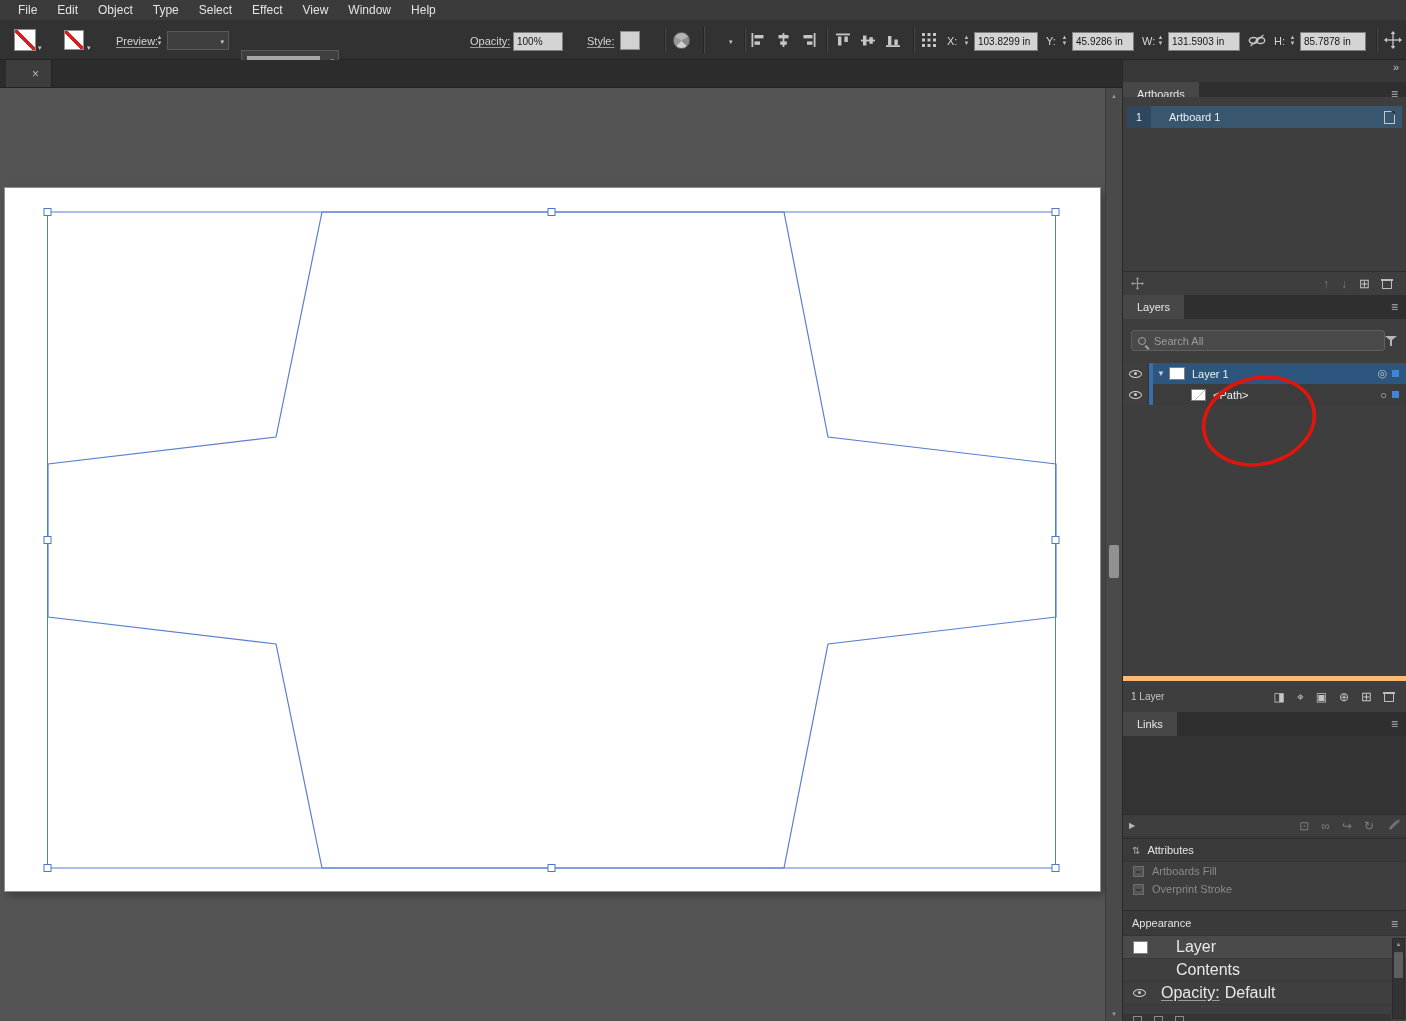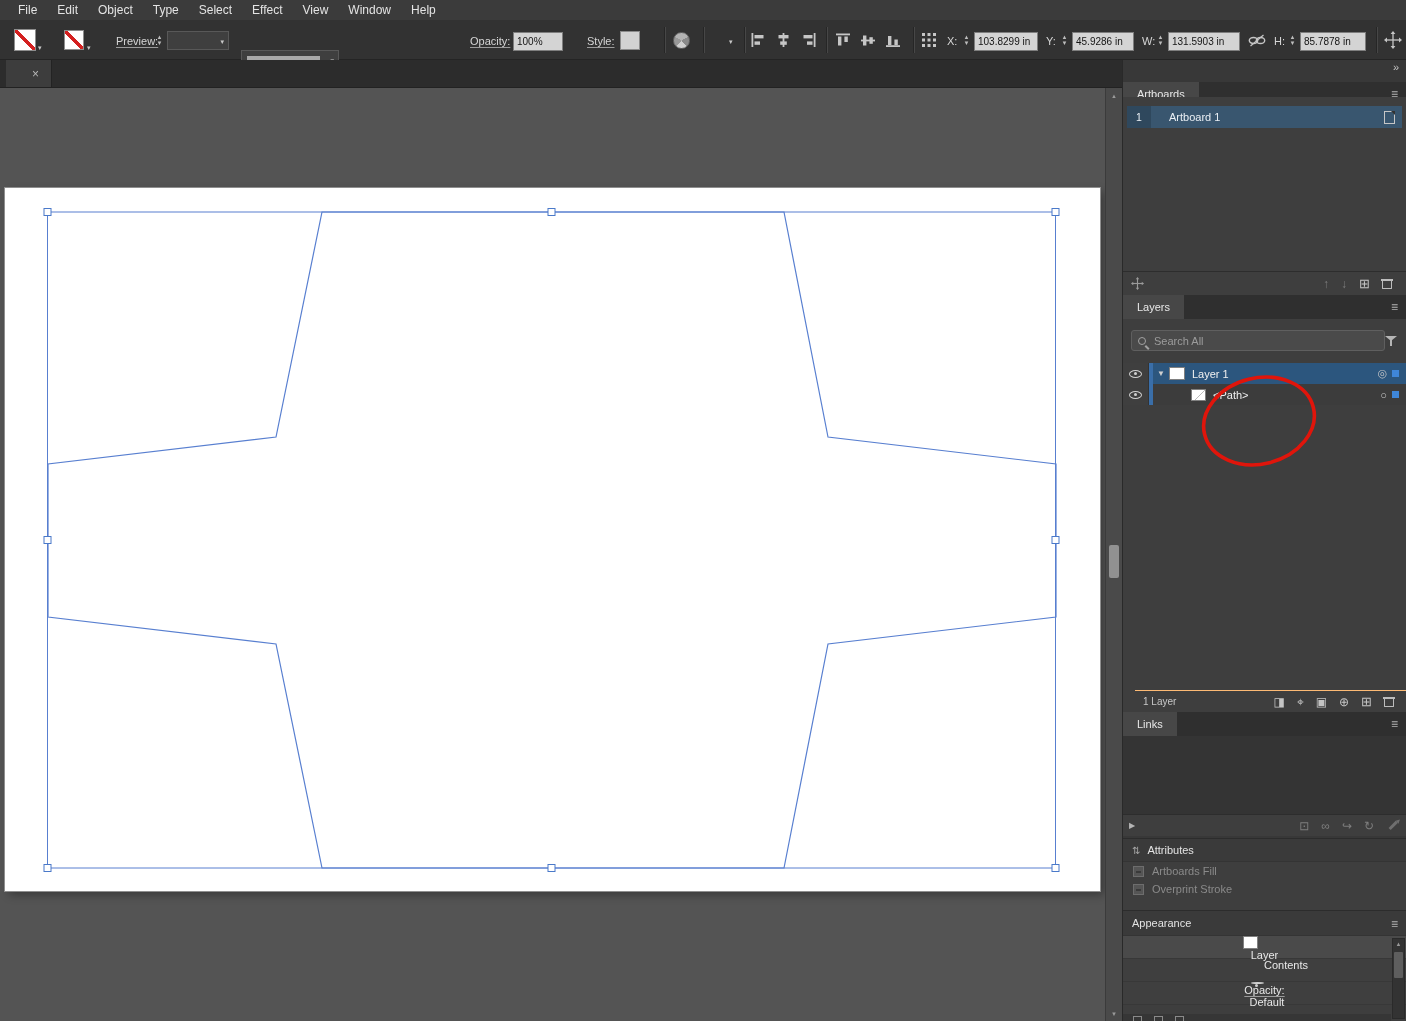--- a/index.html
+++ b/index.html
@@ -103,43 +103,43 @@
   .lrow-main.sel{background:#2c567e;}
   .lrow-main.unsel{background:#3c3c3c;}
   .twisty{width:16px;text-align:center;color:#cfcfcf;font-size:8px;}
   .indent{width:16px;}
   .lthumb{width:16px;height:13px;background:#fff;border:1px solid #808080;margin-right:7px;flex:none;}
   .lthumb.path{width:15px;height:12px;background:
      linear-gradient(135deg,#fff 55%,#bbb 55%,#bbb 60%,#fff 60%);}
   .lname{flex:1;font-size:11px;color:#f0f0f0;white-space:nowrap;overflow:hidden;}
   .target{font-size:11px;color:#c9c9c9;margin-right:5px;}
   .selsq{width:7px;height:7px;background:#3f86d8;margin-right:3px;flex:none;}
-  .lfooter{position:absolute;bottom:0;left:12px;right:0;height:22px;border-top:1px solid #fdba74;
+  .lfooter{position:absolute;bottom:0;left:0;right:0;height:36px;border-top:5px solid #fdba74;
            display:flex;align-items:center;padding:0 6px;}
   .lstatus{font-size:10px;color:#c7c7c7;padding-left:2px;}
 
   
   .links-list{position:absolute;left:0;right:0;top:0;bottom:0;background:#343434;}
   .disclosure{font-size:8px;color:#b5b5b5;margin-left:6px;}
   .pencil{width:10px;height:2.5px;background:#6f6f6f;transform:rotate(-45deg);position:relative;margin:0 8px;}
   .pencil::after{content:"";position:absolute;right:-4px;top:-0.5px;border-left:4px solid #6f6f6f;
                  border-top:2px solid transparent;border-bottom:2px solid transparent;}
 
   
   .attr-header{display:flex;align-items:center;gap:7px;height:24px;padding:0 9px;background:#3a3a3a;
                border-top:1px solid #2c2c2c;border-bottom:1px solid #343434;}
   .attr-title{font-size:11px;color:#e3e3e3;}
   .stack-ic{font-size:10px;color:#a8a8a8;}
   .attr-row{display:flex;align-items:center;gap:8px;padding:3px 10px;font-size:11px;color:#8a8a8a;}
   .chk{width:11px;height:11px;background:#555;border:1px solid #6d6d6d;position:relative;flex:none;}
   .chk::after{content:"";position:absolute;left:2px;right:2px;top:4.5px;height:1.5px;background:#3a3a3a;}
 
   
-  .appear-row{height:23px;display:flex;align-items:center;padding:0 10px;font-size:11px;color:#e8e8e8;
-              border-bottom:1px solid #383838;background:#3f3f3f;flex-direction:column;}
+  .appear-row{height:23px;display:flex;align-items:center;padding:0 10px;font-size:16px;color:#e8e8e8;
+              border-bottom:1px solid #383838;background:#3f3f3f;}
   .appear-row.hl{background:#4a4a4a;}
   .appear-row .sw{width:15px;height:13px;background:#fff;border:1px solid #808080;margin-right:28px;flex:none;}
   .appear-scroll{position:absolute;right:1px;top:2px;bottom:2px;width:13px;background:#333;
                  border:1px solid #2a2a2a;display:flex;flex-direction:column;align-items:center;}
   .appear-scroll .arr{font-size:6px;color:#999;line-height:10px;}
   .appear-thumb{width:9px;height:26px;background:#5e5e5e;margin-top:3px;border-radius:1px;}
   .crop-row{position:absolute;bottom:0;left:0;right:15px;height:7px;overflow:hidden;background:#363636;
             display:flex;gap:12px;padding-left:10px;}
   .mini{width:9px;height:10px;border:1px solid #8a8a8a;margin-top:2px;}
 

